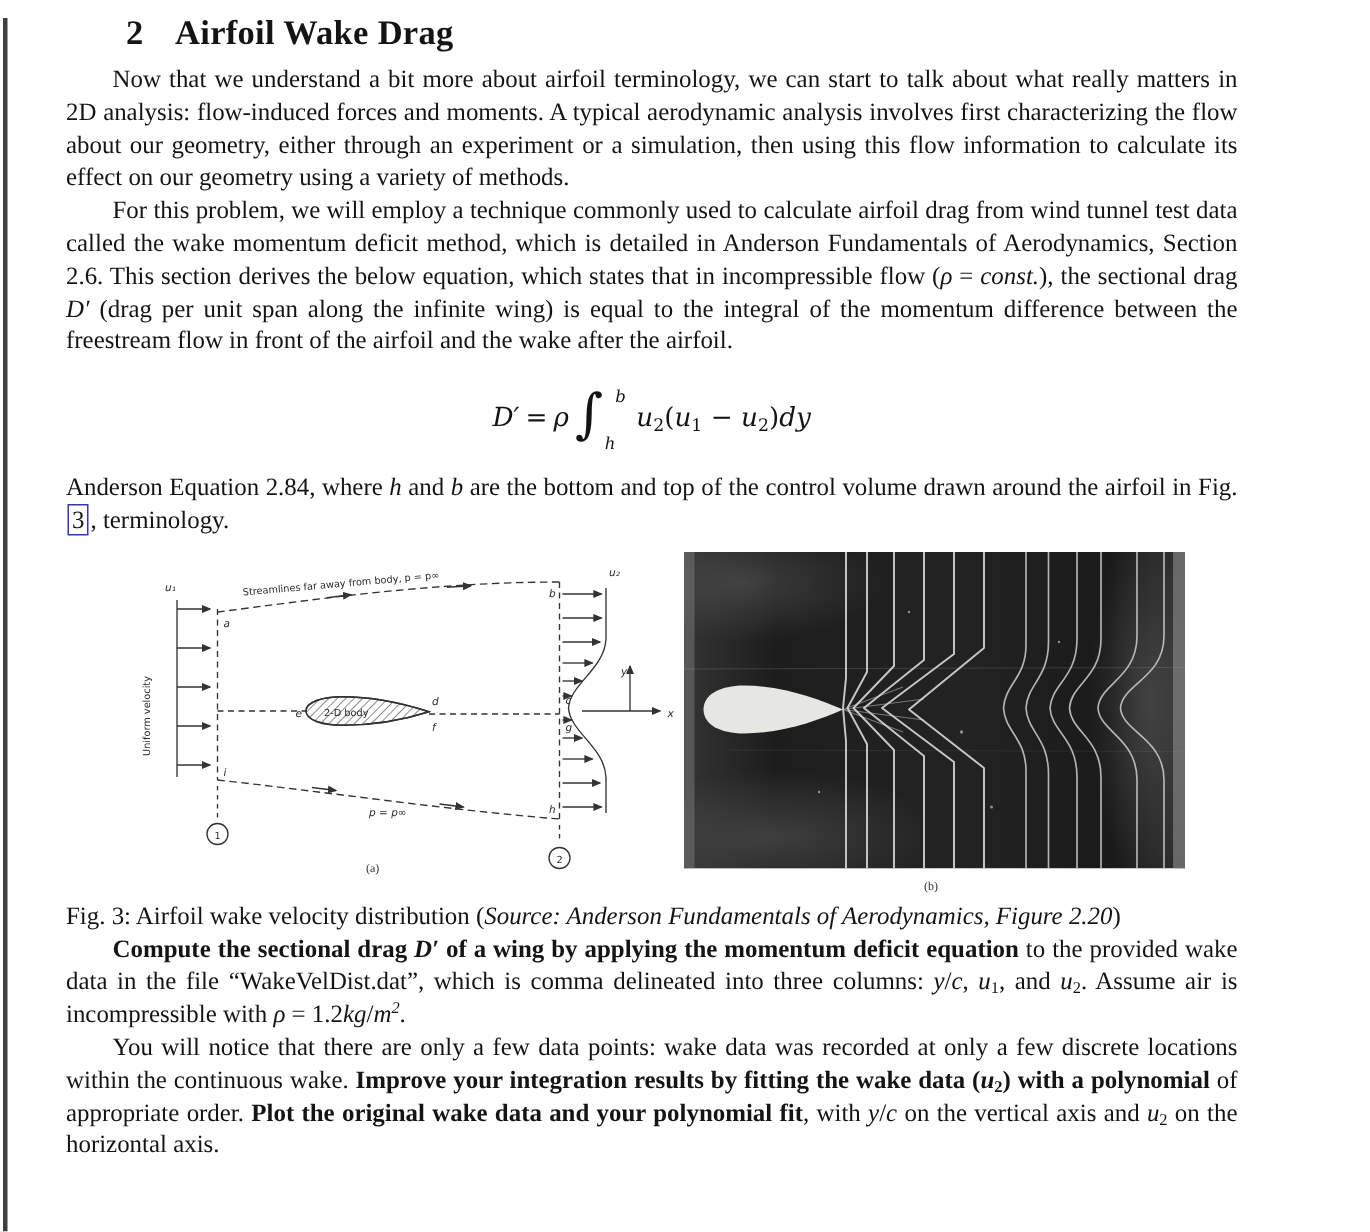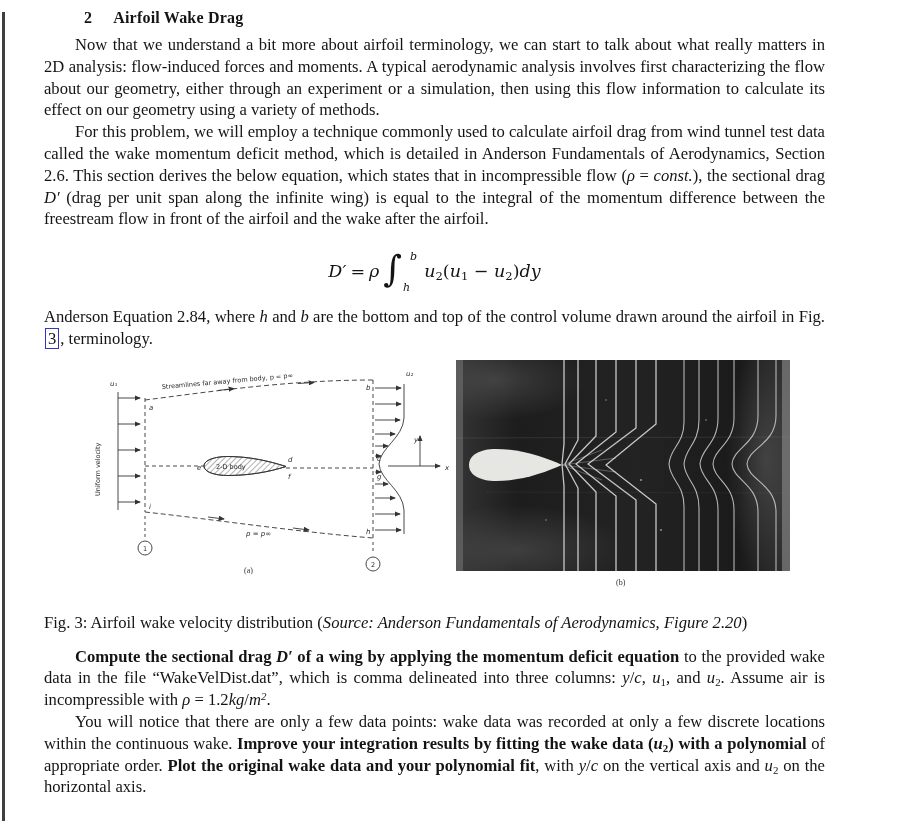--- a/index.html
+++ b/index.html
@@ -3,21 +3,21 @@
 <meta charset="utf-8">
 <style>
   html,body { margin:0; padding:0; }
   body {
     width:913px; height:821px; background:#ffffff; position:relative; overflow:hidden;
     font-family:"Liberation Serif", serif; color:#141414;
   }
   .leftbar { position:absolute; left:2px; top:12px; width:3px; height:809px; background:#3f3f3f; }
   .content { position:absolute; left:44px; top:0; width:781px; }
 
-  .heading { font-size:16px; font-weight:bold; margin:9px 0 7px 40px; letter-spacing:.2px; }
+  .heading { font-size:23px; font-weight:bold; margin:9px 0 7px 40px; letter-spacing:.2px; }
   .heading .num { margin-right:21px; }
 
   .par { font-size:16.6px; line-height:21.8px; text-align:justify; text-indent:31px; margin:0;font-family:Liberation Serif, serif; }
   .par.noindent { text-indent:0; }
   .it { font-style:italic; }
   .bd { font-weight:bold; }
   sub { font-size:66%; vertical-align:-0.28em; line-height:0; }
   sup { font-size:66%; vertical-align:0.5em; line-height:0; }
   .figlink { border:1px solid #3434c2; padding:0 2px; margin:0 1px; cursor:pointer; }
 
@@ -29,22 +29,22 @@
   .lim-t { align-self:flex-start; margin-left:4px; }
   .lim-b { align-self:flex-start; margin-left:-3px; margin-bottom:-2px; }
 
   .figure-row { position:relative; margin-top:10px; height:232px; }
   .diagram-box { position:absolute; left:44px; top:2px; }
   .photo-box { position:absolute; left:412px; top:0; }
   .sublabel { position:absolute; font-size:8px; color:#333; }
   .sublabel.a { left:200px; top:206px; }
   .sublabel.b { left:572px; top:218px; }
 
-  .caption { margin-top:20px; }
-  .p4 { margin-top:12px; }
+  .caption { }
+  .p4 { }
 
   svg text { font-family:"DejaVu Sans", sans-serif; fill:#2a2a2a; }
   svg .lbl { font-size:7px; font-style:italic; }
   svg .tiny { font-size:6.5px; }
 </style>
 </head>
 <body>
 
 <div class="leftbar"></div>
 

